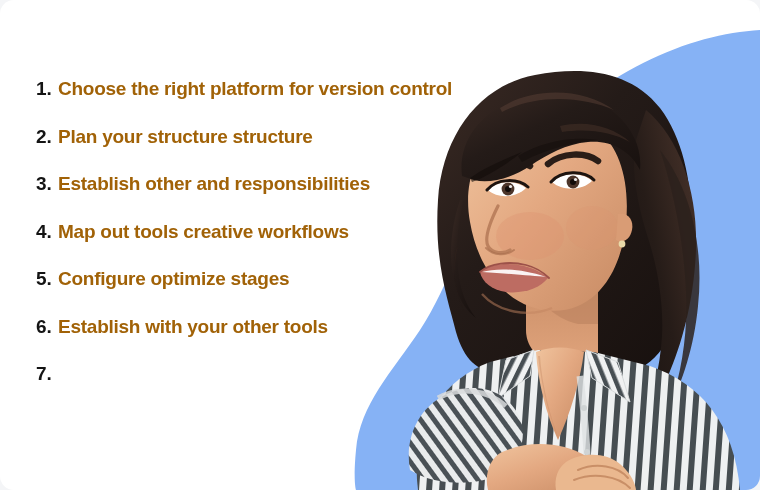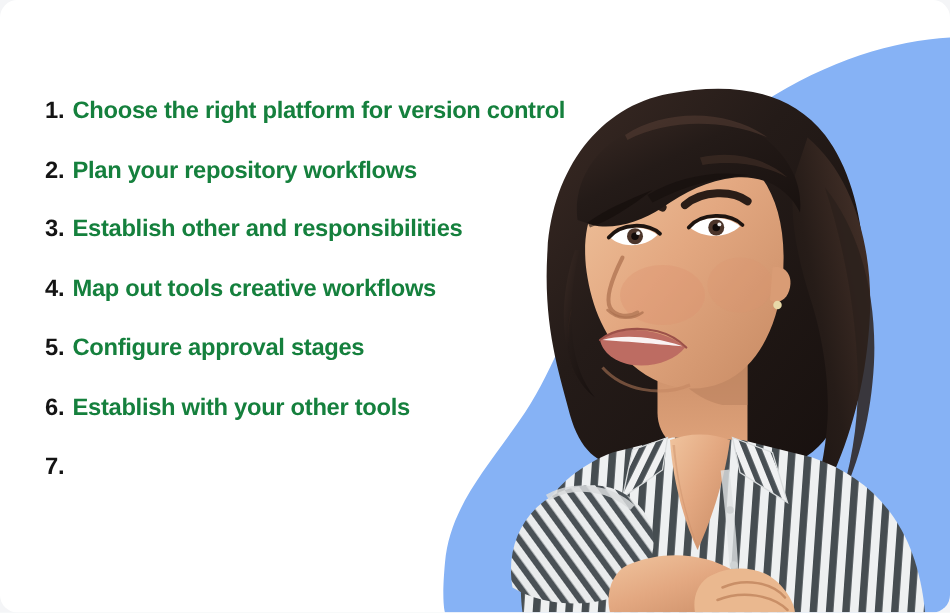--- a/index.html
+++ b/index.html
@@ -65,21 +65,21 @@
     font-weight: bold;
     color: #141414;
     letter-spacing: -0.1px;
     width: 22px;
     flex: 0 0 22px;
   }
 
   .item-text {
     font-size: 19px;
     font-weight: bold;
-    color: #15803d;
+    color: #a16207;
     letter-spacing: -0.25px;
   }
 </style>
 </head>
 <body>
 
 <div id="card">
 
   <svg id="blob-layer" viewBox="0 0 760 490" preserveAspectRatio="none">
     <path d="M760,30
@@ -287,33 +287,33 @@
     </g>
   </svg>
 
   <ol id="checklist">
     <li class="list-item">
       <span class="item-number">1.</span>
       <span class="item-text">Choose the right platform for version control</span>
     </li>
     <li class="list-item">
       <span class="item-number">2.</span>
-      <span class="item-text">Plan your repository workflows</span>
+      <span class="item-text">Plan your structure structure</span>
     </li>
     <li class="list-item">
       <span class="item-number">3.</span>
       <span class="item-text">Establish other and responsibilities</span>
     </li>
     <li class="list-item">
       <span class="item-number">4.</span>
       <span class="item-text">Map out tools creative workflows</span>
     </li>
     <li class="list-item">
       <span class="item-number">5.</span>
-      <span class="item-text">Configure approval stages</span>
+      <span class="item-text">Configure optimize stages</span>
     </li>
     <li class="list-item">
       <span class="item-number">6.</span>
       <span class="item-text">Establish with your other tools</span>
     </li>
     <li class="list-item">
       <span class="item-number">7.</span>
     </li>
   </ol>
 

